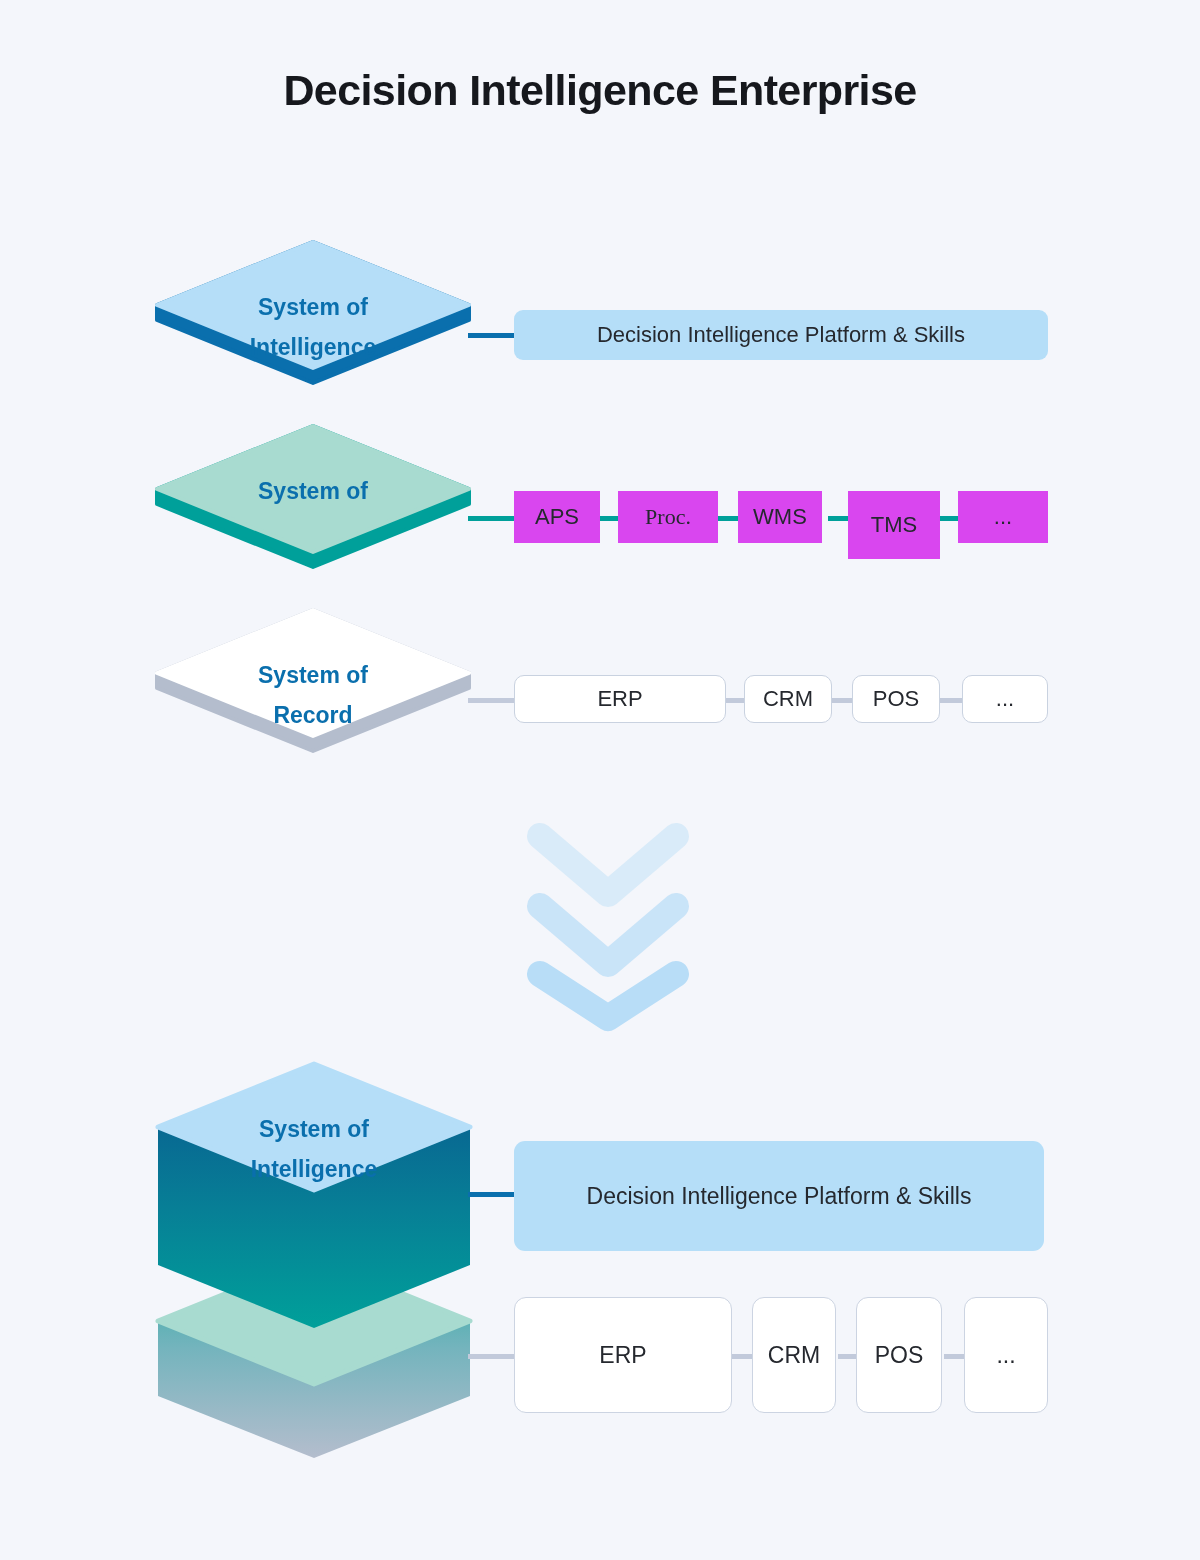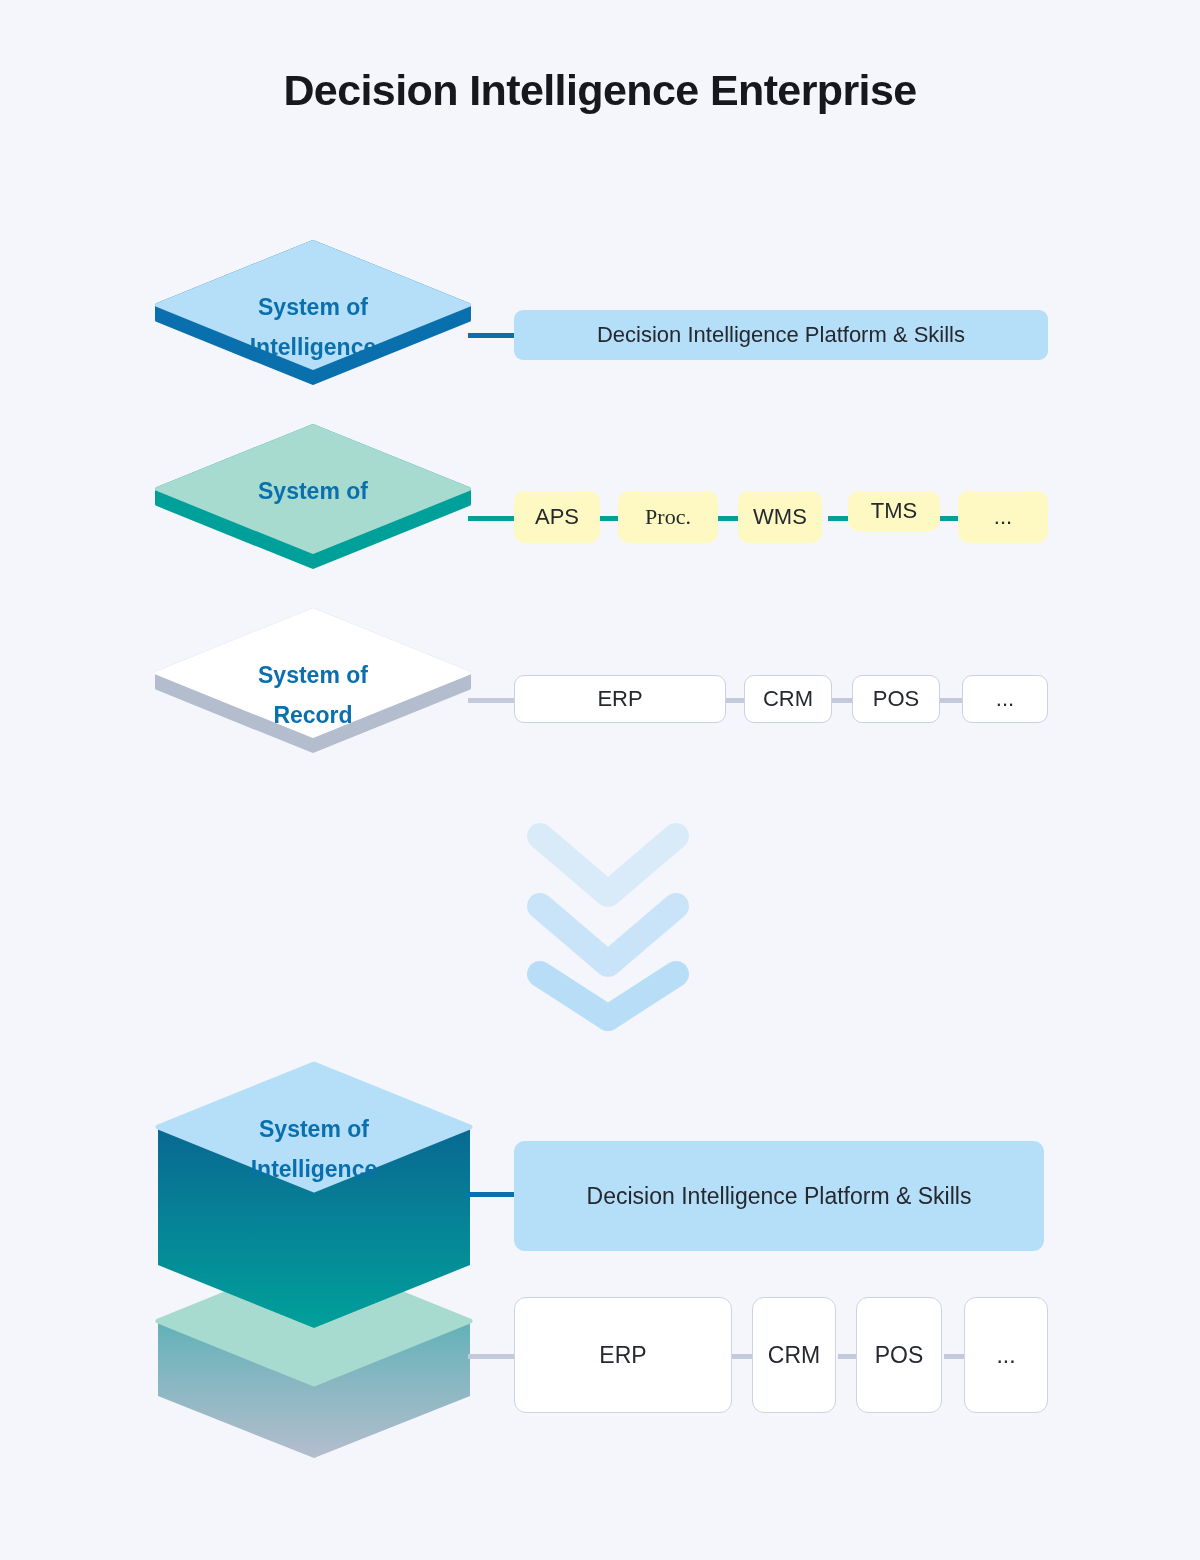--- a/index.html
+++ b/index.html
@@ -68,22 +68,22 @@
     box-sizing: border-box;
     font-size: 22px;
     color: #25282e;
     border-radius: 10px;
   }
   .box.lightblue {
     background: #b5def8;
     border-radius: 9px;
   }
   .box.green {
-    background: #fef9c3;
-    border-radius: 11px;
+    background: #d946ef;
+    border-radius: 0;
   }
   .box.white {
     background: #ffffff;
     border: 1.5px solid #c9d2e0;
     border-radius: 10px;
   }
   .box.big-lightblue {
     background: #b5def8;
     border-radius: 11px;
     font-size: 23px;
@@ -140,21 +140,21 @@
 
   <div class="conn teal" style="left:468px; top:516px; width:50px;"></div>
   <div class="conn teal" style="left:598px; top:516px; width:22px;"></div>
   <div class="conn teal" style="left:718px; top:516px; width:22px;"></div>
   <div class="conn teal" style="left:828px; top:516px; width:22px;"></div>
   <div class="conn teal" style="left:938px; top:516px; width:22px;"></div>
 
   <div class="box green" style="left:514px; top:491px; width:86px; height:52px;">APS</div>
   <div class="box green" style="left:618px; top:491px; width:100px; height:52px;font-family:Liberation Serif, serif;">Proc.</div>
   <div class="box green" style="left:738px; top:491px; width:84px; height:52px;">WMS</div>
-  <div class="box green" style="left:848px; top:491px; width:92px; height:40px;">TMS</div>
+  <div class="box green" style="left:848px; top:491px; width:92px; height:68px;">TMS</div>
   <div class="box green" style="left:958px; top:491px; width:90px; height:52px;">...</div>
 
   <div class="prism" style="left:155px; top:608px; width:316px; height:145px;">
     <svg width="316" height="145" viewBox="0 0 316 145">
       <path d="M158 2 L314 65 L314 80 L158 143 L2 80 L2 65 Z" fill="#b4bdcd" stroke="#b4bdcd" stroke-width="4" stroke-linejoin="round"></path>
       <path d="M158 2 L314 65 L158 128 L2 65 Z" fill="#ffffff" stroke="#ffffff" stroke-width="4" stroke-linejoin="round"></path>
     </svg>
     <div class="prism-label" style="top:44px;">
       <span class="ln">System of</span>
       <span class="ln">Record</span>

